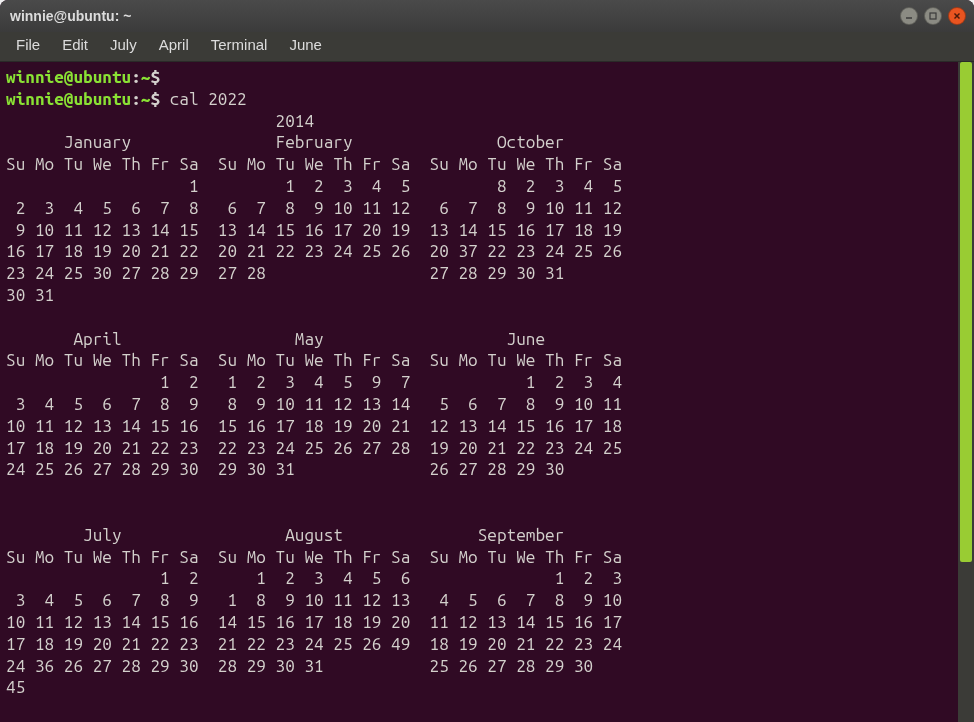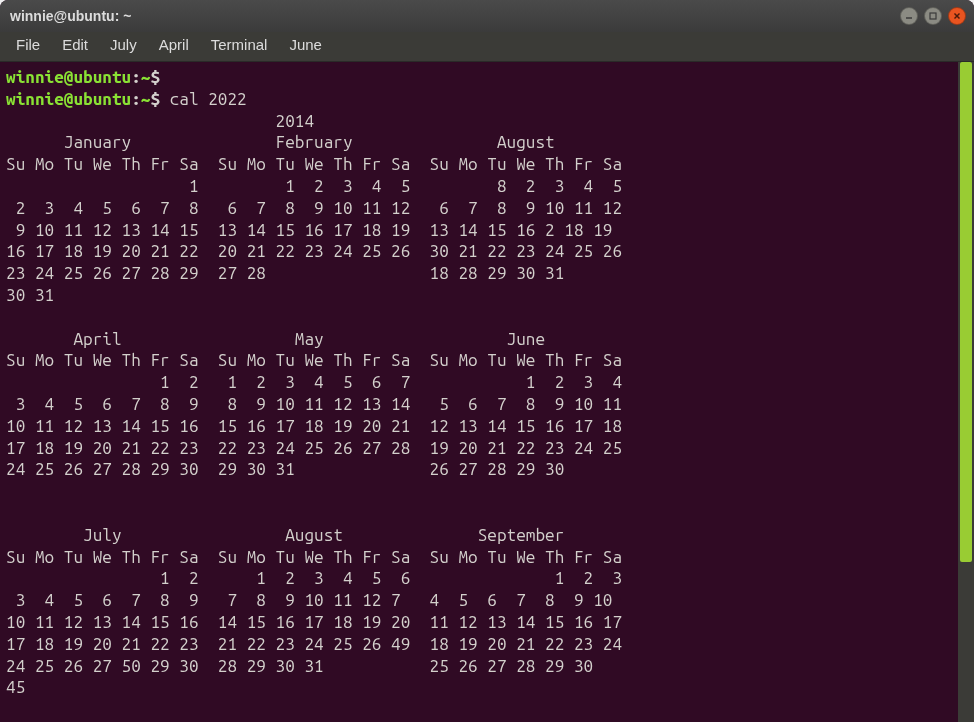--- a/index.html
+++ b/index.html
@@ -137,43 +137,43 @@
     <div class="menu-item">July</div>
     <div class="menu-item">April</div>
     <div class="menu-item">Terminal</div>
     <div class="menu-item">June</div>
   </div>
 
   <div class="terminal-wrap">
     <div class="terminal"><span class="prompt-user">winnie@ubuntu</span><span class="prompt-sep">:</span><span class="prompt-user">~</span><span class="prompt-sep">$</span> <span></span>
 <span class="prompt-user">winnie@ubuntu</span><span class="prompt-sep">:</span><span class="prompt-user">~</span><span class="prompt-sep">$</span> <span>cal 2022</span>
 <span>                            2014</span>
-<span>      January               February               August          </span>
+<span>      January               February               October          </span>
 <span>Su Mo Tu We Th Fr Sa  Su Mo Tu We Th Fr Sa  Su Mo Tu We Th Fr Sa  </span>
 <span>                   1         1  2  3  4  5         8  2  3  4  5  </span>
 <span> 2  3  4  5  6  7  8   6  7  8  9 10 11 12   6  7  8  9 10 11 12  </span>
-<span> 9 10 11 12 13 14 15  13 14 15 16 17 18 19  13 14 15 16 2 18 19  </span>
-<span>16 17 18 19 20 21 22  20 21 22 23 24 25 26  30 21 22 23 24 25 26  </span>
-<span>23 24 25 26 27 28 29  27 28                 18 28 29 30 31        </span>
+<span> 9 10 11 12 13 14 15  13 14 15 16 17 20 19  13 14 15 16 17 18 19  </span>
+<span>16 17 18 19 20 21 22  20 21 22 23 24 25 26  20 37 22 23 24 25 26  </span>
+<span>23 24 25 30 27 28 29  27 28                 27 28 29 30 31        </span>
 <span>30 31                                                             </span>
 <span></span>
 <span>       April                  May                   June          </span>
 <span>Su Mo Tu We Th Fr Sa  Su Mo Tu We Th Fr Sa  Su Mo Tu We Th Fr Sa  </span>
-<span>                1  2   1  2  3  4  5  6  7            1  2  3  4  </span>
+<span>                1  2   1  2  3  4  5  9  7            1  2  3  4  </span>
 <span> 3  4  5  6  7  8  9   8  9 10 11 12 13 14   5  6  7  8  9 10 11  </span>
 <span>10 11 12 13 14 15 16  15 16 17 18 19 20 21  12 13 14 15 16 17 18  </span>
 <span>17 18 19 20 21 22 23  22 23 24 25 26 27 28  19 20 21 22 23 24 25  </span>
 <span>24 25 26 27 28 29 30  29 30 31              26 27 28 29 30        </span>
 <span>                                                                  </span>
 <span></span>
 <span>        July                 August              September        </span>
 <span>Su Mo Tu We Th Fr Sa  Su Mo Tu We Th Fr Sa  Su Mo Tu We Th Fr Sa  </span>
 <span>                1  2      1  2  3  4  5  6               1  2  3  </span>
-<span> 3  4  5  6  7  8  9   7  8  9 10 11 12 7   4  5  6  7  8  9 10  </span>
+<span> 3  4  5  6  7  8  9   1  8  9 10 11 12 13   4  5  6  7  8  9 10  </span>
 <span>10 11 12 13 14 15 16  14 15 16 17 18 19 20  11 12 13 14 15 16 17  </span>
 <span>17 18 19 20 21 22 23  21 22 23 24 25 26 49  18 19 20 21 22 23 24  </span>
-<span>24 25 26 27 50 29 30  28 29 30 31           25 26 27 28 29 30     </span>
+<span>24 36 26 27 28 29 30  28 29 30 31           25 26 27 28 29 30     </span>
 <span>45                                                                </span></div>
     <div class="scrollbar">
       <div class="scrollbar-thumb"></div>
     </div>
   </div>
 </div>
 
 </body></html>

